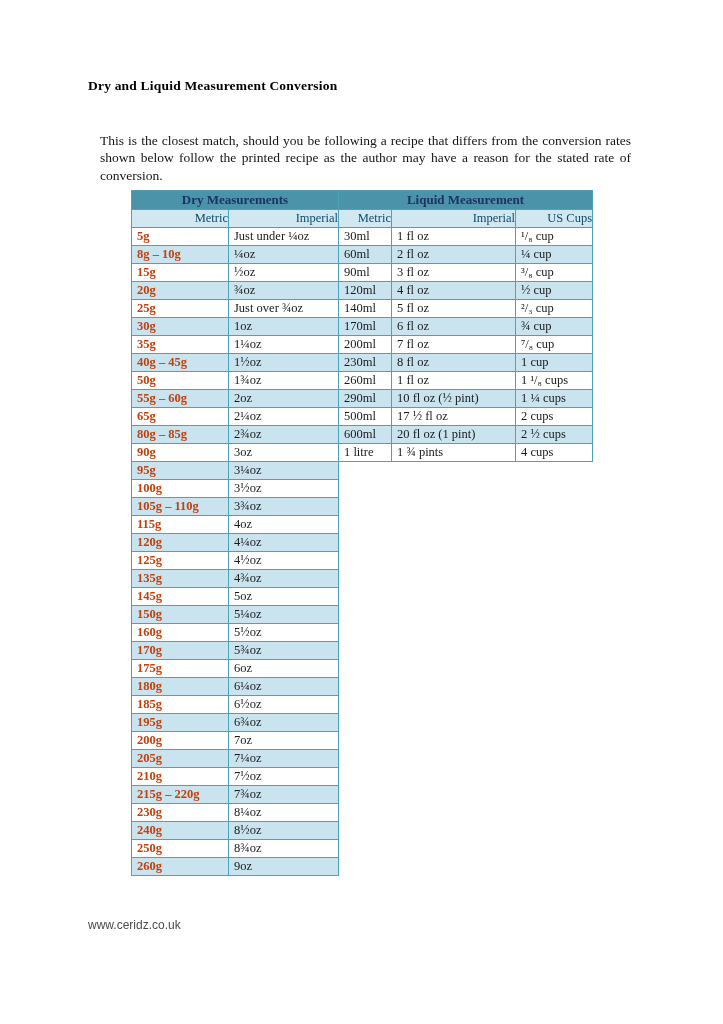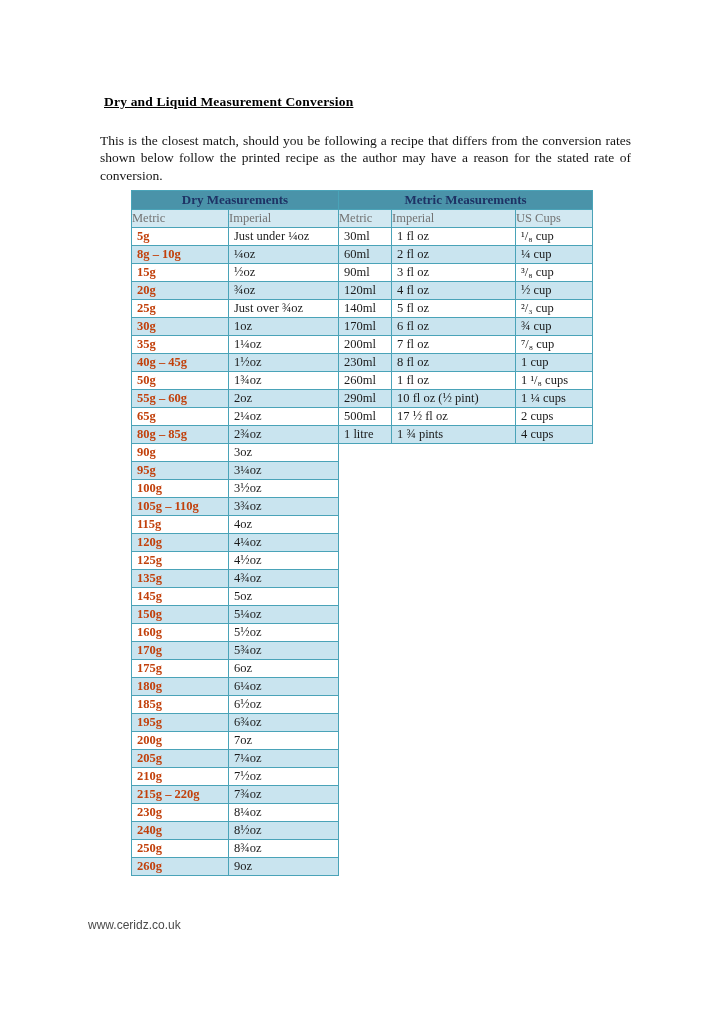--- a/index.html
+++ b/index.html
@@ -4,22 +4,22 @@
 <style>
   html, body { margin:0; padding:0; }
   body {
     width:723px; height:1024px;
     background:#ffffff;
     position:relative;
     font-family:"Liberation Serif","DejaVu Serif",serif;
     color:#000;
   }
   .title {
-    position:absolute; left:88px; top:78px; margin:16px;
-    font-size:13.5px; font-weight:bold; text-decoration:underline;
+    position:absolute; left:88px; top:78px; margin:0;
+    font-size:13.5px; font-weight:bold; 
     letter-spacing:0.2px;
   }
   .intro {
     position:absolute; left:88px; top:120px; width:531px; margin:12px;
     font-size:13.5px; line-height:17.4px; text-align:justify; color:#141414;
   }
   .tables {
     position:absolute; left:131px; top:190px;
     display:flex; align-items:flex-start;
   }
@@ -37,21 +37,21 @@
   }
   th.band {
     background:#4a93a9; color:#1e3264;
     font-weight:bold; text-align:center;
     font-size:13px; height:18px; padding:0;
     border-left-color:#8fc4d2; border-right-color:#8fc4d2;
     border-top-color:#4aa3b8;
   }
   table > thead > tr:first-child > th.band:first-child { border-left-color:#4aa3b8; }
   table.liquid > thead > tr:first-child > th.band { border-right-color:#4aa3b8; }
-  th.sub { background:#d2e8f1; text-align:left; padding:0; color:#737373; }
+  th.sub { background:#d2e8f1; text-align:right; padding:0; color:#0c4a6e; }
   tbody tr:nth-child(odd)  td { background:#ffffff; }
   tbody tr:nth-child(even) td { background:#c9e4ef; }
   td.metric { font-weight:bold; color:#c2410c; }
   .liquid { margin-left:-1px; }
   .dry  col.c1 { width:97px; }  .dry  col.c2 { width:110px; }
   .liquid col.c1 { width:53px; } .liquid col.c2 { width:124px; } .liquid col.c3 { width:77px; }
   .footer {
     position:absolute; left:88px; top:918px;
     font-family:"Liberation Sans","DejaVu Sans",sans-serif;
     font-size:12px; color:#4a4a4a;
@@ -231,21 +231,21 @@
     </table>
 
     <table class="liquid">
       <colgroup>
           <col class="c1">
           <col class="c2">
           <col class="c3">
         </colgroup>
       <thead>
         <tr>
-          <th class="band" colspan="3">Metric Measurements</th>
+          <th class="band" colspan="3">Liquid Measurement</th>
         </tr>
         <tr>
           <th class="sub">Metric</th>
           <th class="sub">Imperial</th>
           <th class="sub">US Cups</th>
         </tr>
       </thead>
       <tbody>
           <tr>
             <td class="">30ml</td>
@@ -296,20 +296,25 @@
             <td class="">290ml</td>
             <td class="">10 fl oz (½ pint)</td>
             <td class="">1 ¼ cups</td>
           </tr>
           <tr>
             <td class="">500ml</td>
             <td class="">17 ½ fl oz</td>
             <td class="">2 cups</td>
           </tr>
           <tr>
+            <td class="">600ml</td>
+            <td class="">20 fl oz (1 pint)</td>
+            <td class="">2 ½ cups</td>
+          </tr>
+          <tr>
             <td class="">1 litre</td>
             <td class="">1 ¾ pints</td>
             <td class="">4 cups</td>
           </tr>
         </tbody>
     </table>
 
   </div>
 
   <div class="footer">www.ceridz.co.uk</div>

